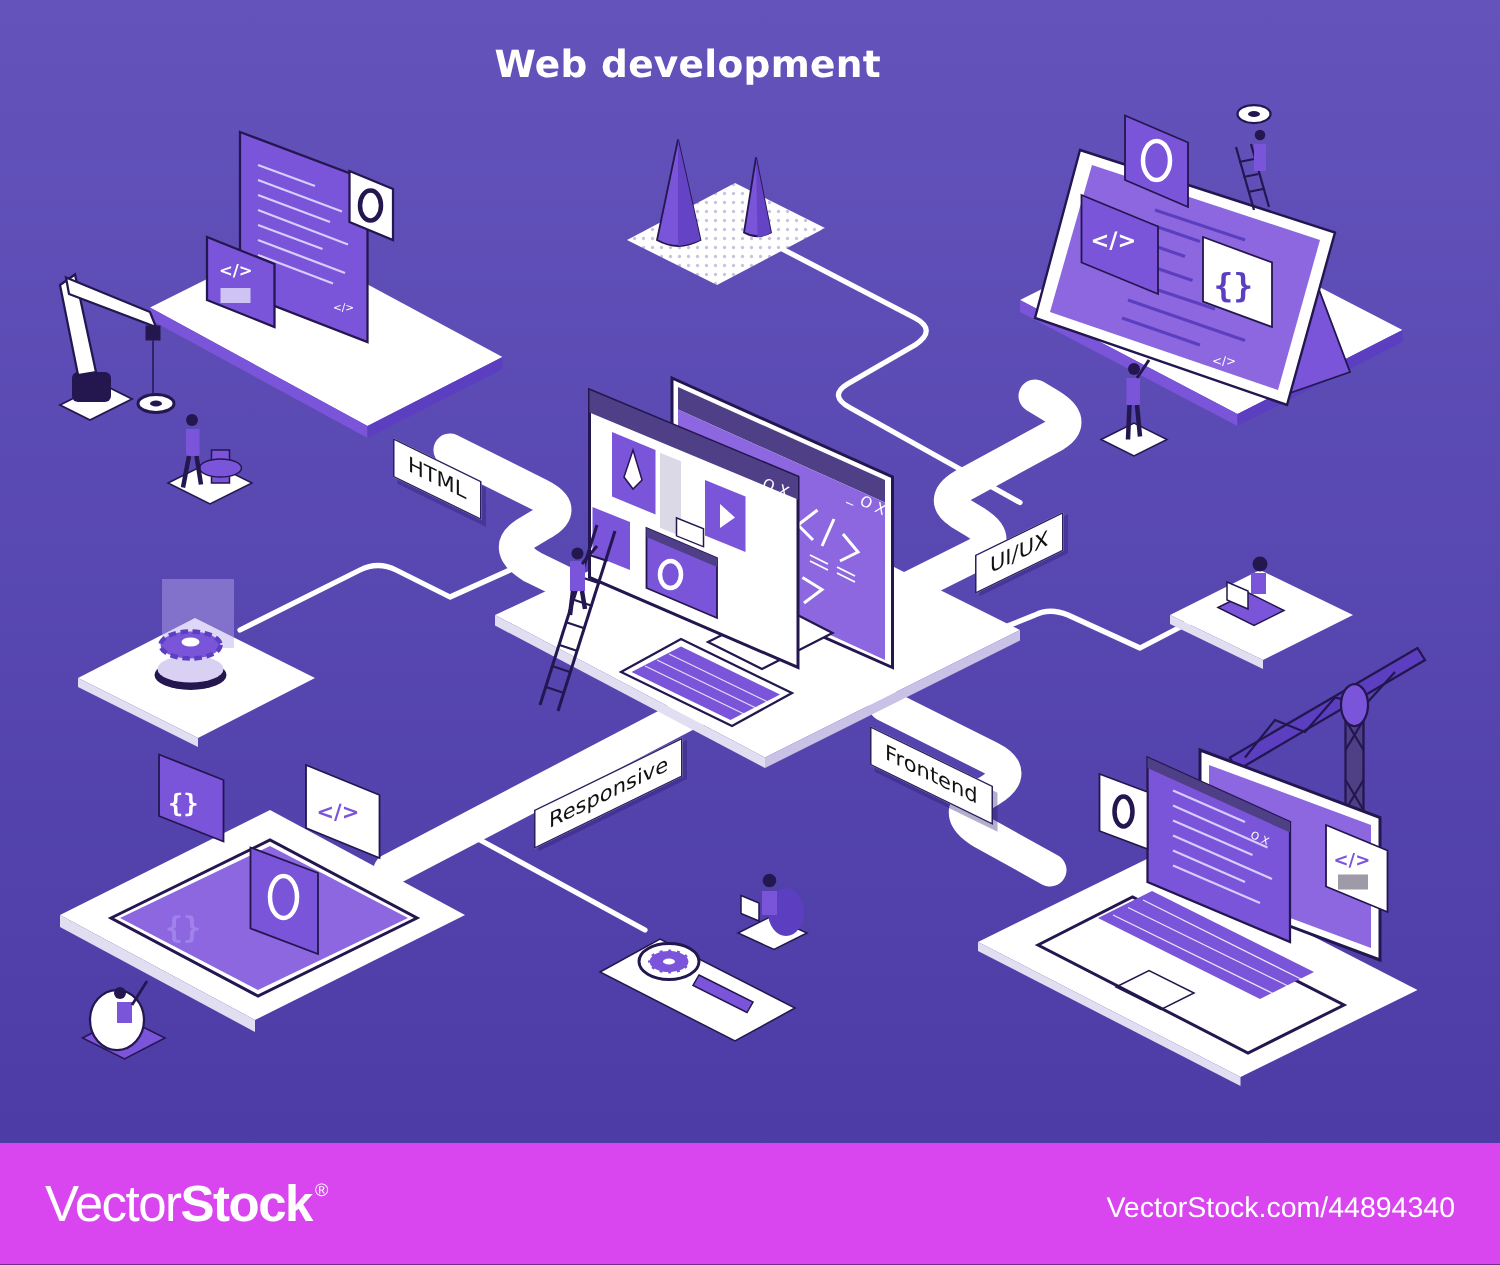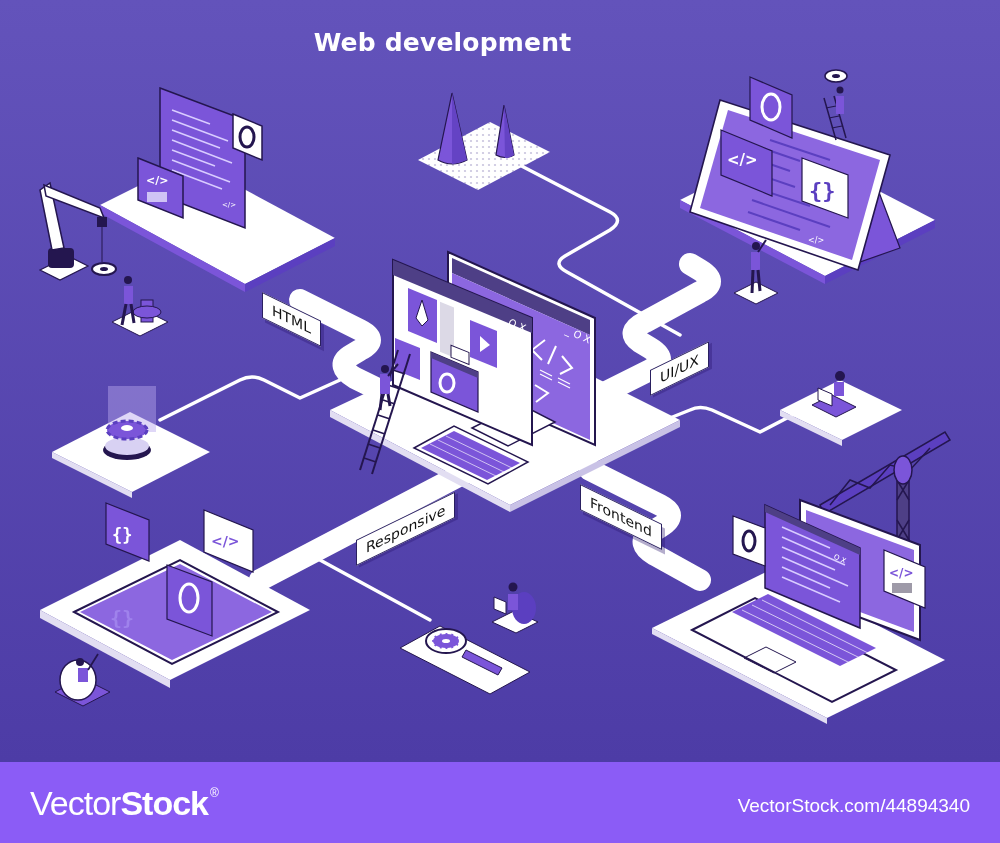--- a/index.html
+++ b/index.html
@@ -1,25 +1,25 @@
 <!DOCTYPE html>
 <html><head>
 <meta charset="utf-8">
 <style>
   html, body { margin: 0; padding: 0; }
   body { width: 1000px; height: 843px; overflow: hidden; font-family: "Liberation Sans", sans-serif; background: #12121f; }
   #scene { position: absolute; left: 0; top: 0; width: 1000px; height: 762px; overflow: hidden; }
   #scene svg { position: absolute; left: 0; top: 0; }
-  .title { position: absolute; left: 0; top: 28px; width: 885px; text-align: center; color: #ffffff; font-weight: bold; font-size: 25px; letter-spacing: 0.2px; font-family: "DejaVu Sans", sans-serif; }
+  .title { position: absolute; left: 0; top: 28px; width: 885px; text-align: center; color: #ffffff; font-weight: bold; font-size: 25px; letter-spacing: 0.2px; font-family: "DejaVu Sans", sans-serif; padding-left: 16px; }
   .label { position: absolute; background: #ffffff; color: #111; font-family: "DejaVu Sans", sans-serif; font-size: 14px; padding: 4px 9px; border: 1px solid #2a2060; box-shadow: 3px 3px 0 rgba(40,20,110,0.35); white-space: nowrap; }
   .lbl-html { left: 262px; top: 292px; transform: skewY(26deg) rotate(0deg); transform-origin: left top; }
   .lbl-uiux { left: 650px; top: 370px; transform: skewY(-26deg); transform-origin: left top; }
   .lbl-resp { left: 356px; top: 540px; transform: skewY(-26deg); transform-origin: left top; }
   .lbl-front { left: 580px; top: 484px; transform: skewY(26deg); transform-origin: left top; }
-  #footer { position: absolute; left: 0; top: 762px; width: 1000px; height: 81px; background: #8b5cf6; }
+  #footer { position: absolute; left: 0; top: 762px; width: 1000px; height: 81px; background: #d946ef; }
   .brand { position: absolute; left: 30px; top: 22px; color: #ffffff; font-size: 34px; font-family: "Liberation Sans", sans-serif; letter-spacing: -1px; }
   .brand .light { font-weight: normal; font-stretch: condensed; }
   .brand .bold { font-weight: bold; }
   .brand sup { font-size: 12px; vertical-align: top; position: relative; top: 2px; margin-left: 2px; }
   .ref { position: absolute; right: 30px; top: 33px; color: #ffffff; font-size: 19px; font-family: "Liberation Sans", sans-serif; }
 </style>
 </head>
 <body>
 
 <div id="scene">

